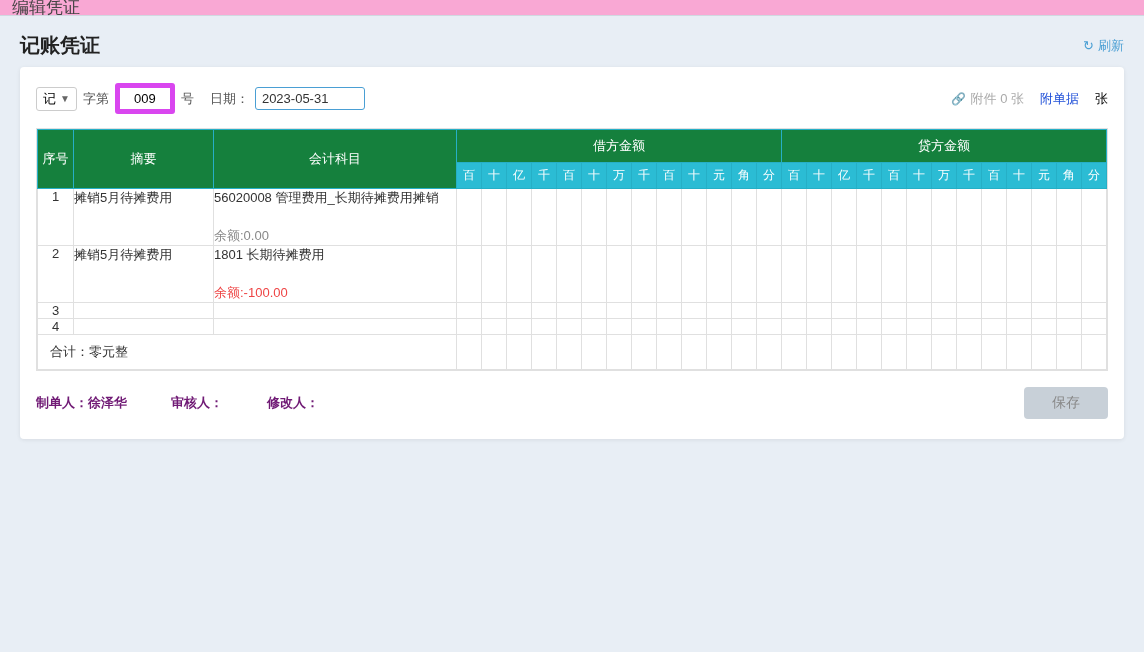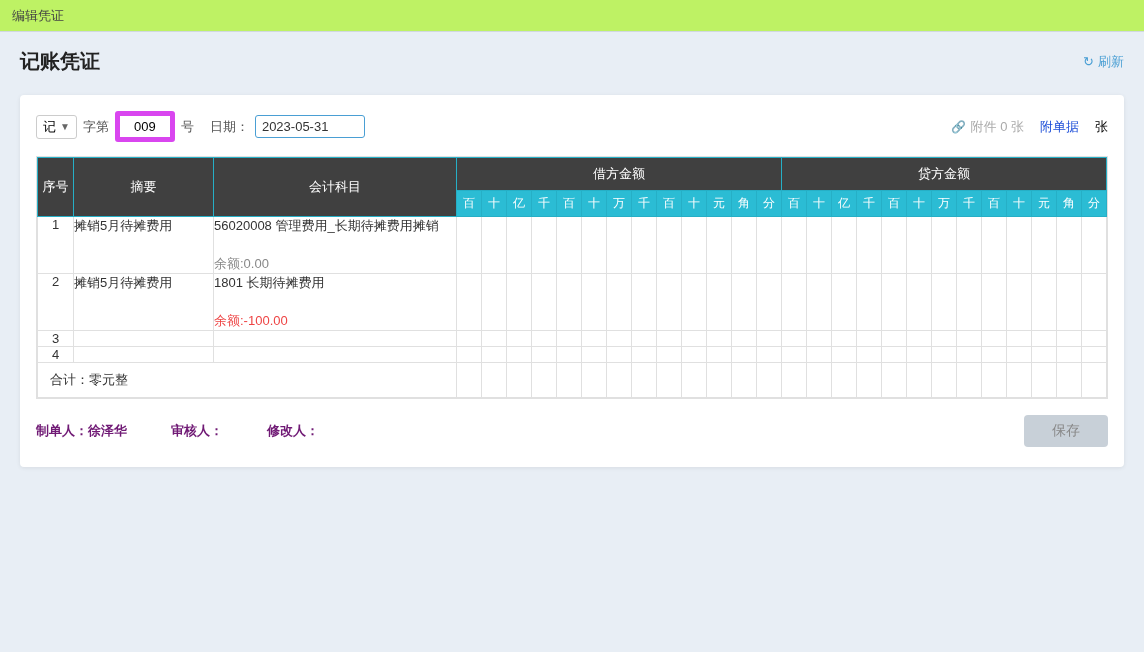--- a/index.html
+++ b/index.html
@@ -5,39 +5,39 @@
     * { box-sizing: border-box; margin: 0; padding: 0; }
     body {
       font-family: 'Microsoft YaHei', Arial, sans-serif;
       font-size: 13px;
       background: #e8eef5;
       width: 1144px;
       height: 652px;
       overflow: hidden;
     }
     .title-bar {
-      background: #bef264;
+      background: #f9a8d4;
       border-bottom: 1px solid #d0d8e0;
       padding: 6px 12px;
-      font-size: 13px;
+      font-size: 17px;
       color: #444;
-      height: 32px;
+      height: 16px;
       display: flex;
       align-items: center;
     }
     .main-content {
       padding: 16px 20px;
       height: calc(652px - 32px);
       overflow: hidden;
     }
     .page-header {
       display: flex;
       justify-content: space-between;
       align-items: center;
-      margin-bottom: 20px;
+      margin-bottom: 8px;
     }
     .page-title {
       font-size: 20px;
       font-weight: bold;
       color: #222;
     }
     .refresh-btn {
       display: flex;
       align-items: center;
       gap: 4px;
@@ -119,21 +119,21 @@
       width: 100%;
       overflow-x: auto;
       border: 1px solid #e0e0e0;
     }
     table {
       width: 100%;
       border-collapse: collapse;
       min-width: 1050px;
     }
     .header-row-1 th {
-      background: #404040;
+      background: #15803d;
       color: #fff;
       font-weight: 500;
       font-size: 13px;
       border: 1px solid #26afc6;
       padding: 7px 4px;
       text-align: center;
       white-space: nowrap;
     }
     .header-row-2 th {
       background: #2bbcd4;

